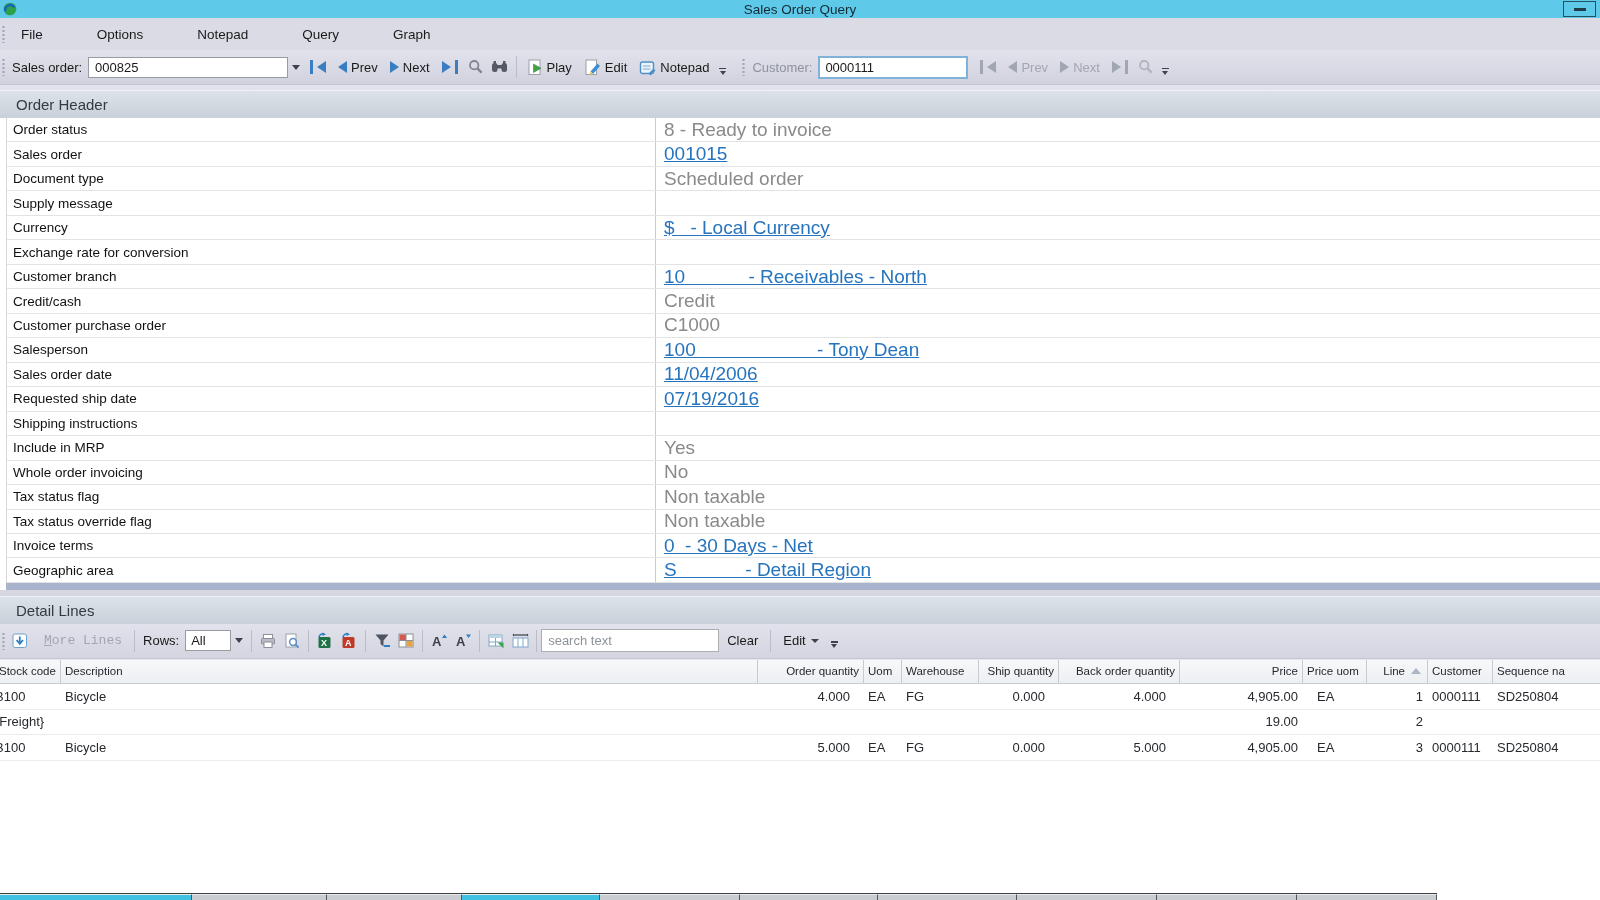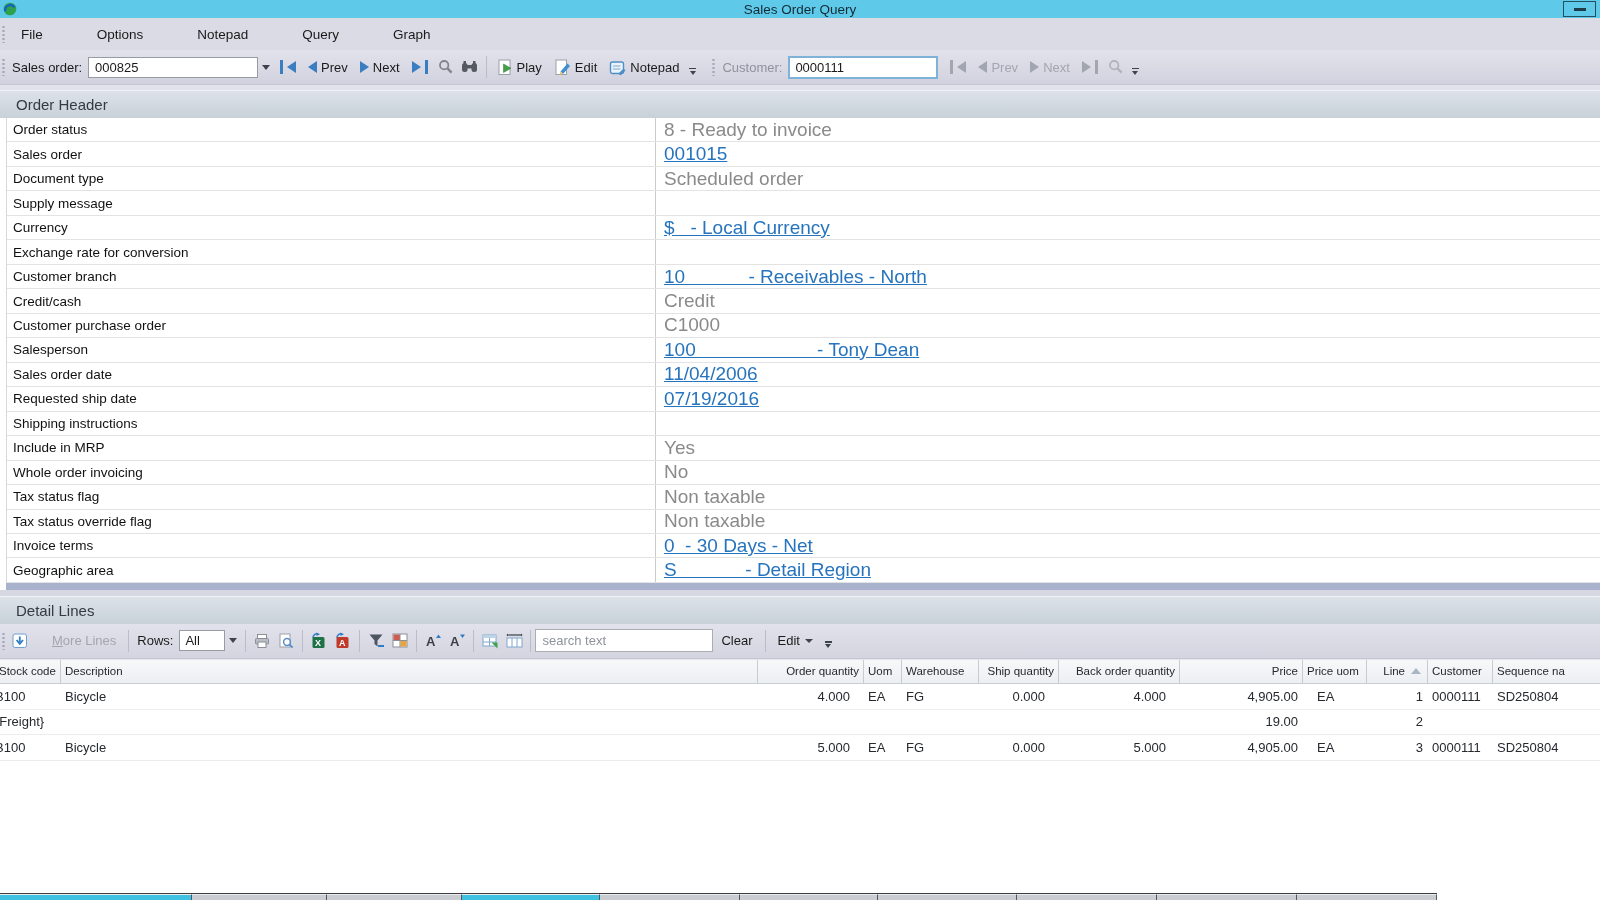--- a/index.html
+++ b/index.html
@@ -19,21 +19,21 @@
   .menubar{height:32px;background:#DBDBE6;display:flex;align-items:center;font-size:13.5px;}
   .menu-item{padding:0 13px;height:100%;display:flex;align-items:center;cursor:default;}
   .grip{width:3px;height:18px;margin:0 3px 0 2px;flex:none;
         background-image:radial-gradient(circle,#A2A6B8 1px,transparent 1.3px);background-size:3px 4px;}
 
   
   .toolbar{height:35px;background:linear-gradient(#E2E2EC,#D2D2DF);display:flex;align-items:center;
            font-size:13px;border-bottom:1px solid #C6C6D2;box-sizing:border-box;}
   .tb-label{margin:0 6px 0 4px;}
   .tb-label.dim{color:#8D929C;}
-  .combo{width:170px;height:21px;background:#fff;border:1px solid #979CA3;display:flex;align-items:center;
+  .combo{width:200px;height:21px;background:#fff;border:1px solid #979CA3;display:flex;align-items:center;
          padding:0 6px;font-size:13px;box-sizing:border-box;}
   .combo-arrow{width:16px;height:21px;display:flex;align-items:center;justify-content:center;}
   .dd{width:0;height:0;border-left:4px solid transparent;border-right:4px solid transparent;border-top:5px solid #3E434B;}
   .tb-btn{display:flex;align-items:center;gap:4px;padding:0 6px;height:24px;cursor:default;}
   .tri-r{width:0;height:0;border-top:6px solid transparent;border-bottom:6px solid transparent;border-left:9px solid var(--nav-blue,#3A7EC2);}
   .tri-l{width:0;height:0;border-top:6px solid transparent;border-bottom:6px solid transparent;border-right:9px solid var(--nav-blue,#3A7EC2);}
   .navbar{width:3px;height:14px;background:var(--nav-blue,#3A7EC2);}
   .dis .tri-r{border-left-color:var(--disabled-gray,#A2A6B0);}
   .dis .tri-l{border-right-color:var(--disabled-gray,#A2A6B0);}
   .dis .navbar{background:var(--disabled-gray,#A2A6B0);}
@@ -56,21 +56,21 @@
   .prop-label{width:649px;flex:none;padding-left:6px;display:flex;align-items:center;
               border-right:1px solid #CBCBCB;font-size:13.5px;color:#111;box-sizing:border-box;}
   .prop-value{flex:1;padding-left:8px;display:flex;align-items:center;font-size:19px;color:#8A8A8A;white-space:pre;}
   .link{color:var(--link-blue,#2674BE);text-decoration:underline;white-space:pre;cursor:pointer;}
   .partial-row{height:7px;background:var(--selected-row,#A9B3CE);margin-left:6px;}
   .gap-strip{height:6px;background:#D7D7E1;}
 
   
   .dtoolbar{height:35px;background:linear-gradient(#E2E2EC,#D4D4E0);display:flex;align-items:center;
             font-size:13px;border-bottom:1px solid #C6C6D2;box-sizing:border-box;}
-  .more-lines{color:var(--disabled-gray,#A2A6B0);margin:0 8px 0 20px;}
+  .more-lines{color:var(--disabled-gray,#A2A6B0);margin:0 8px 0 12px;font-family:Liberation Mono, monospace;}
   .more-lines::first-letter{text-decoration:underline;}
   .icon-btn{display:flex;align-items:center;justify-content:center;width:24px;height:24px;cursor:default;}
   .combo-sm{width:46px;height:21px;background:#fff;border:1px solid #979CA3;display:flex;align-items:center;
             padding:0 5px;box-sizing:border-box;}
   .search-input{width:178px;height:23px;border:1px solid #ABADB3;background:#fff;padding:0 6px;font-size:13px;
                 font-family:"Liberation Sans",sans-serif;box-sizing:border-box;color:#1a1a1a;}
   .search-input::placeholder{color:#8E939B;}
   .flat-btn{padding:0 8px;display:flex;align-items:center;gap:5px;height:24px;cursor:default;}
 
   

